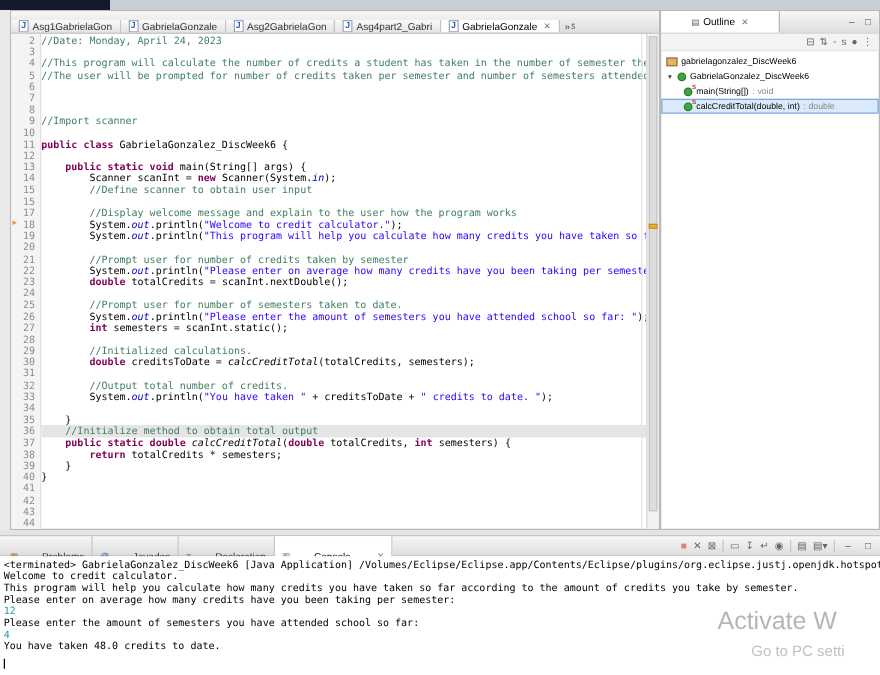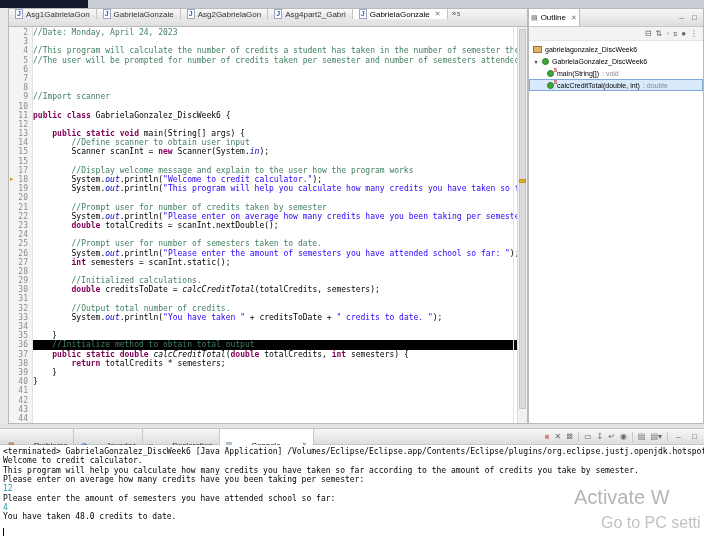--- a/index.html
+++ b/index.html
@@ -5,51 +5,51 @@
   *{box-sizing:border-box;margin:0;padding:0}
   html,body{width:704px;height:540px;overflow:hidden}
   body{position:relative;background:#E9E9E9;font-family:"Liberation Sans",sans-serif;color:#000}
 
   
   #top-strip{position:absolute;left:0;top:0;width:704px;height:8px;background:#C9CDD4}
   #top-strip .dark{position:absolute;left:0;top:0;width:88px;height:8px;background:#141A2E}
 
   
   #editor-region{position:absolute;left:8px;top:8px;width:520px;height:416px;background:#fff;border:1px solid #B9B9B9}
-  #editor-tabbar{position:absolute;left:0;top:0;right:0;height:18px;background:linear-gradient(#F7F7F7,#DEDEDE);border-bottom:1px solid #B9B9B9;display:flex;align-items:flex-start;overflow:hidden}
+  #editor-tabbar{position:absolute;left:0;top:0;right:0;height:18px;background:linear-gradient(#F7F7F7,#DEDEDE);border-bottom:1px solid #B9B9B9;display:flex;align-items:flex-end;overflow:hidden}
   .etab{display:flex;align-items:center;gap:3px;padding:0 6px;font-size:8px;color:#333;border-right:1px solid #C4C4C4;background:linear-gradient(#FAFAFA,#E3E3E3);white-space:nowrap;cursor:default}
   .etab.active{background:#fff;color:#000}
   .jicon{display:inline-block;width:8px;height:10px;background:#fff;border:1px solid #9AA7C0;color:#2A5DB0;font-size:7px;font-weight:bold;line-height:8px;text-align:center;flex:0 0 auto}
   .tab-close{color:#777;font-size:7px;margin-left:2px}
   .chevron-tab{display:flex;align-items:center;padding:0 4px;font-size:8px;color:#444;gap:1px}
   .chevron-count{font-size:6px;color:#444}
 
   #editor-body{position:absolute;left:0;top:18px;right:0;bottom:0;display:flex;overflow:hidden}
   #gutter{position:relative;width:24px;background:#F4F4F4;border-right:1px solid #E2E2E2;text-align:right;padding:1px 4px 0 0;color:#8B8B8B;flex:0 0 auto}
   .ln{height:9.2px;line-height:9.2px;font-size:8px;font-family:"DejaVu Sans Mono",monospace}
   #gutter-marker{position:absolute;left:1px;top:148px;font-size:7px;color:#D99A2B;line-height:7px}
   #code-wrap{position:relative;flex:1;overflow:hidden;padding-top:1px}
   .cl{height:9.2px;line-height:9.2px;font-size:8px;white-space:pre;font-family:"DejaVu Sans Mono",monospace}
-  .cl.cur{background:#000000}
+  .cl.cur{background:#e5e5e5}
   .t-c{color:#3F7F5F}
   .t-chl{color:#3F7F5F;background:#BFDDF5}
   .t-k{color:#7F0055;font-weight:bold}
   .t-s{color:#2A00FF}
   .t-f{color:#0000C0;font-style:italic}
   .t-i{font-style:italic}
   .t-p{color:#000}
   #print-margin{position:absolute;top:0;bottom:0;left:480px;width:1px;background:#E3E3E3}
   #overview-ruler{position:relative;width:10px;background:#F1F1F1;border-left:1px solid #D8D8D8;flex:0 0 auto}
   #ov-thumb{position:absolute;left:1px;top:2px;width:7px;height:380px;background:#DCDCDC;border:1px solid #C6C6C6}
   .ov-mark{position:absolute;left:1px;top:152px;width:7px;height:4px;background:#E8B03A;border:1px solid #C98F1F}
 
   
   #outline-region{position:absolute;left:528px;top:8px;width:176px;height:416px;background:#fff;border:1px solid #B9B9B9}
   #outline-header{position:absolute;top:0;left:0;right:0;height:18px;background:linear-gradient(#F7F7F7,#DEDEDE);border-bottom:1px solid #C6C6C6;display:flex;align-items:stretch}
-  .otab{display:flex;align-items:center;gap:3px;padding:0 2px;background:#fff;border-right:1px solid #B9B9B9;font-size:8px}
+  .otab{display:flex;align-items:center;gap:3px;padding:0 24px;background:#fff;border-right:1px solid #B9B9B9;font-size:8px}
   .view-glyph{font-size:7px;color:#666}
   #outline-winbtns{margin-left:auto;display:flex;gap:2px;align-items:center;padding-right:3px}
   .winbtn{width:11px;height:11px;font-size:8px;color:#555;text-align:center;line-height:11px}
   #outline-toolbar{position:absolute;top:18px;left:0;right:0;height:14px;background:#F3F3F3;border-bottom:1px solid #E4E4E4;display:flex;justify-content:flex-end;align-items:center;gap:4px;padding:0 5px}
   .otb-icon{font-size:8px;color:#666;line-height:10px}
   #outline-tree{position:absolute;top:34px;left:0;right:0;bottom:0;font-size:7px}
   .orow{display:flex;align-items:center;height:12px;gap:3px;padding-left:4px;white-space:nowrap}
   .orow .expander{width:6px;font-size:6px;color:#444;text-align:center}
   .orow.indent1{padding-left:4px}
   .orow.indent2{padding-left:18px}
@@ -75,21 +75,21 @@
   .ctb-group-sep{width:1px;height:10px;background:#C8C8C8}
   #console-output{position:relative;height:93px;background:#fff;padding:2px 0 0 3px;overflow:hidden}
   .con-line{font-size:8px;line-height:9.35px;white-space:pre;font-family:"DejaVu Sans Mono",monospace}
   .con-info{color:#000}
   .con-out{color:#000}
   .con-in{color:#1E9AB0}
   #console-caret{display:inline-block;width:1px;height:8px;background:#000;margin-top:1px}
 
   
   .wm1{position:absolute;left:574px;top:486px;font-size:20px;color:rgba(120,120,120,.55);white-space:nowrap;pointer-events:none}
-  .wm2{position:absolute;left:601px;top:514px;font-size:16px;color:rgba(140,140,140,.55);white-space:nowrap;pointer-events:none}
+  .wm2{position:absolute;left:601px;top:514px;font-size:12px;color:rgba(140,140,140,.55);white-space:nowrap;pointer-events:none}
 </style>
 </head>
 <body>
 
 <div id="top-strip">
   <div class="dark"></div>
 </div>
 
 <div id="editor-region">
   <div id="editor-tabbar">
@@ -173,22 +173,22 @@
         <div class="cl"><span class="t-c">//This program will calculate the number of credits a student has taken in the number of semester they h</span></div>
         <div class="cl"><span class="t-c">//The user will be prompted for number of credits taken per semester and number of semesters attended.</span></div>
         <div class="cl"></div>
         <div class="cl"></div>
         <div class="cl"></div>
         <div class="cl"><span class="t-c">//Import scanner</span></div>
         <div class="cl"></div>
         <div class="cl"><span class="t-k">public class</span><span class="t-p"> GabrielaGonzalez_DiscWeek6 {</span></div>
         <div class="cl"></div>
         <div class="cl"><span class="t-p">    </span><span class="t-k">public static void</span><span class="t-p"> main(String[] args) {</span></div>
+        <div class="cl"><span class="t-p">        Scanner scanInt = </span><span class="t-k">new</span><span class="t-p"> Scanner(System.</span><span class="t-f">in</span><span class="t-p">);</span></div>
         <div class="cl"><span class="t-c">        //Define scanner to obtain user input</span></div>
-        <div class="cl"><span class="t-p">        Scanner scanInt = </span><span class="t-k">new</span><span class="t-p"> Scanner(System.</span><span class="t-f">in</span><span class="t-p">);</span></div>
         <div class="cl"></div>
         <div class="cl"><span class="t-c">        //Display welcome message and explain to the user how the program works</span></div>
         <div class="cl"><span class="t-p">        System.</span><span class="t-f">out</span><span class="t-p">.println(</span><span class="t-s">"Welcome to credit calculator."</span><span class="t-p">);</span></div>
         <div class="cl"><span class="t-p">        System.</span><span class="t-f">out</span><span class="t-p">.println(</span><span class="t-s">"This program will help you calculate how many credits you have taken so far</span></div>
         <div class="cl"></div>
         <div class="cl"><span class="t-c">        //Prompt user for number of credits taken by semester</span></div>
         <div class="cl"><span class="t-p">        System.</span><span class="t-f">out</span><span class="t-p">.println(</span><span class="t-s">"Please enter on average how many credits have you been taking per semester: </span></div>
         <div class="cl"><span class="t-p">        </span><span class="t-k">double</span><span class="t-p"> totalCredits = scanInt.nextDouble();</span></div>
         <div class="cl"></div>
         <div class="cl"><span class="t-c">        //Prompt user for number of semesters taken to date.</span></div>

